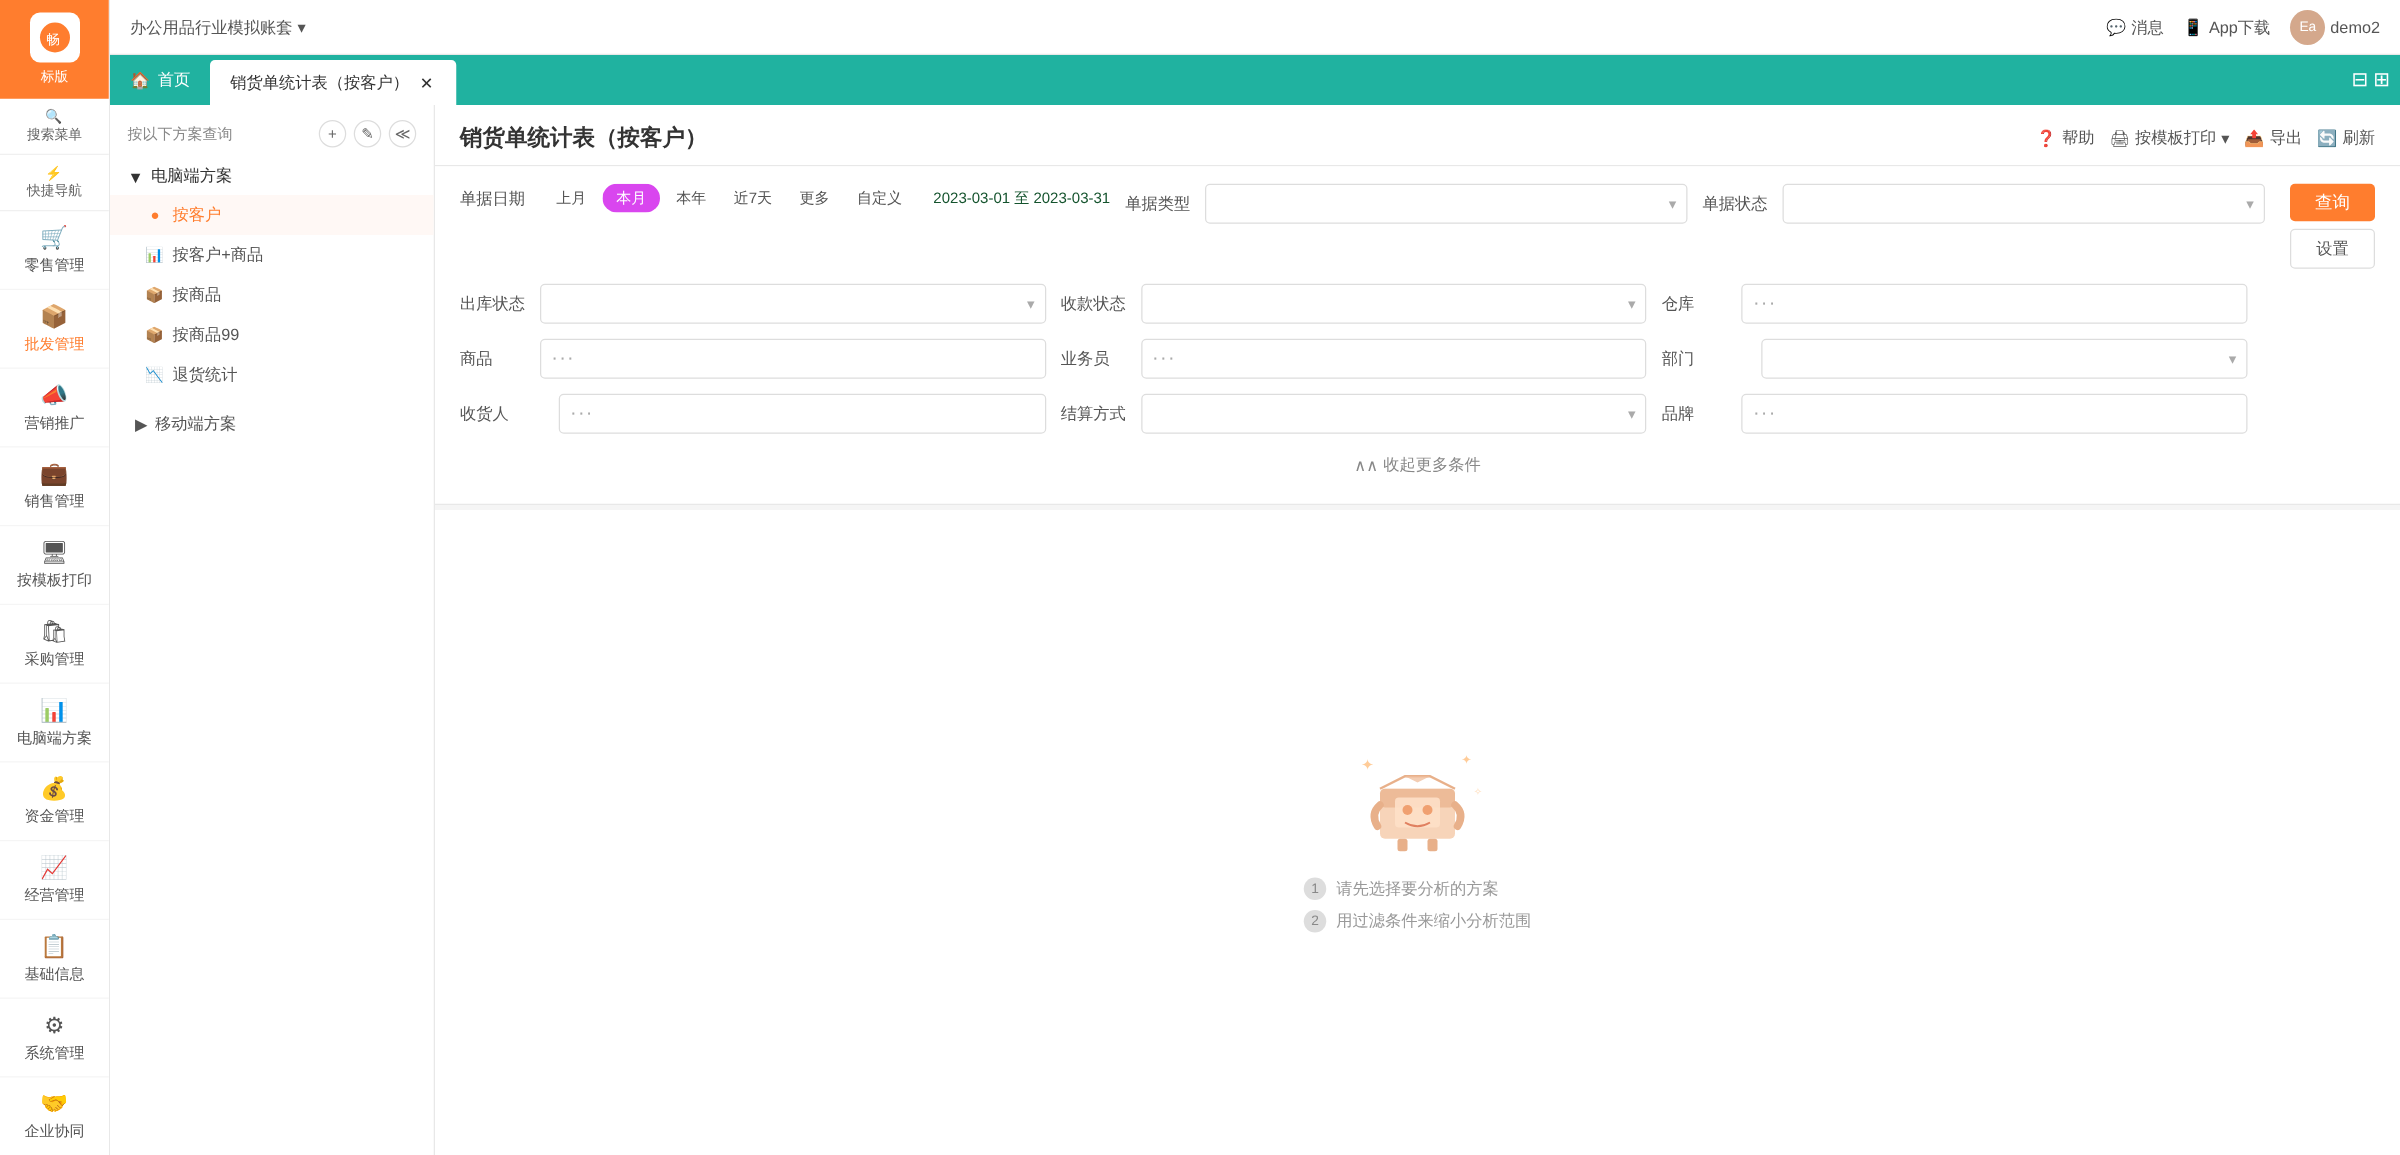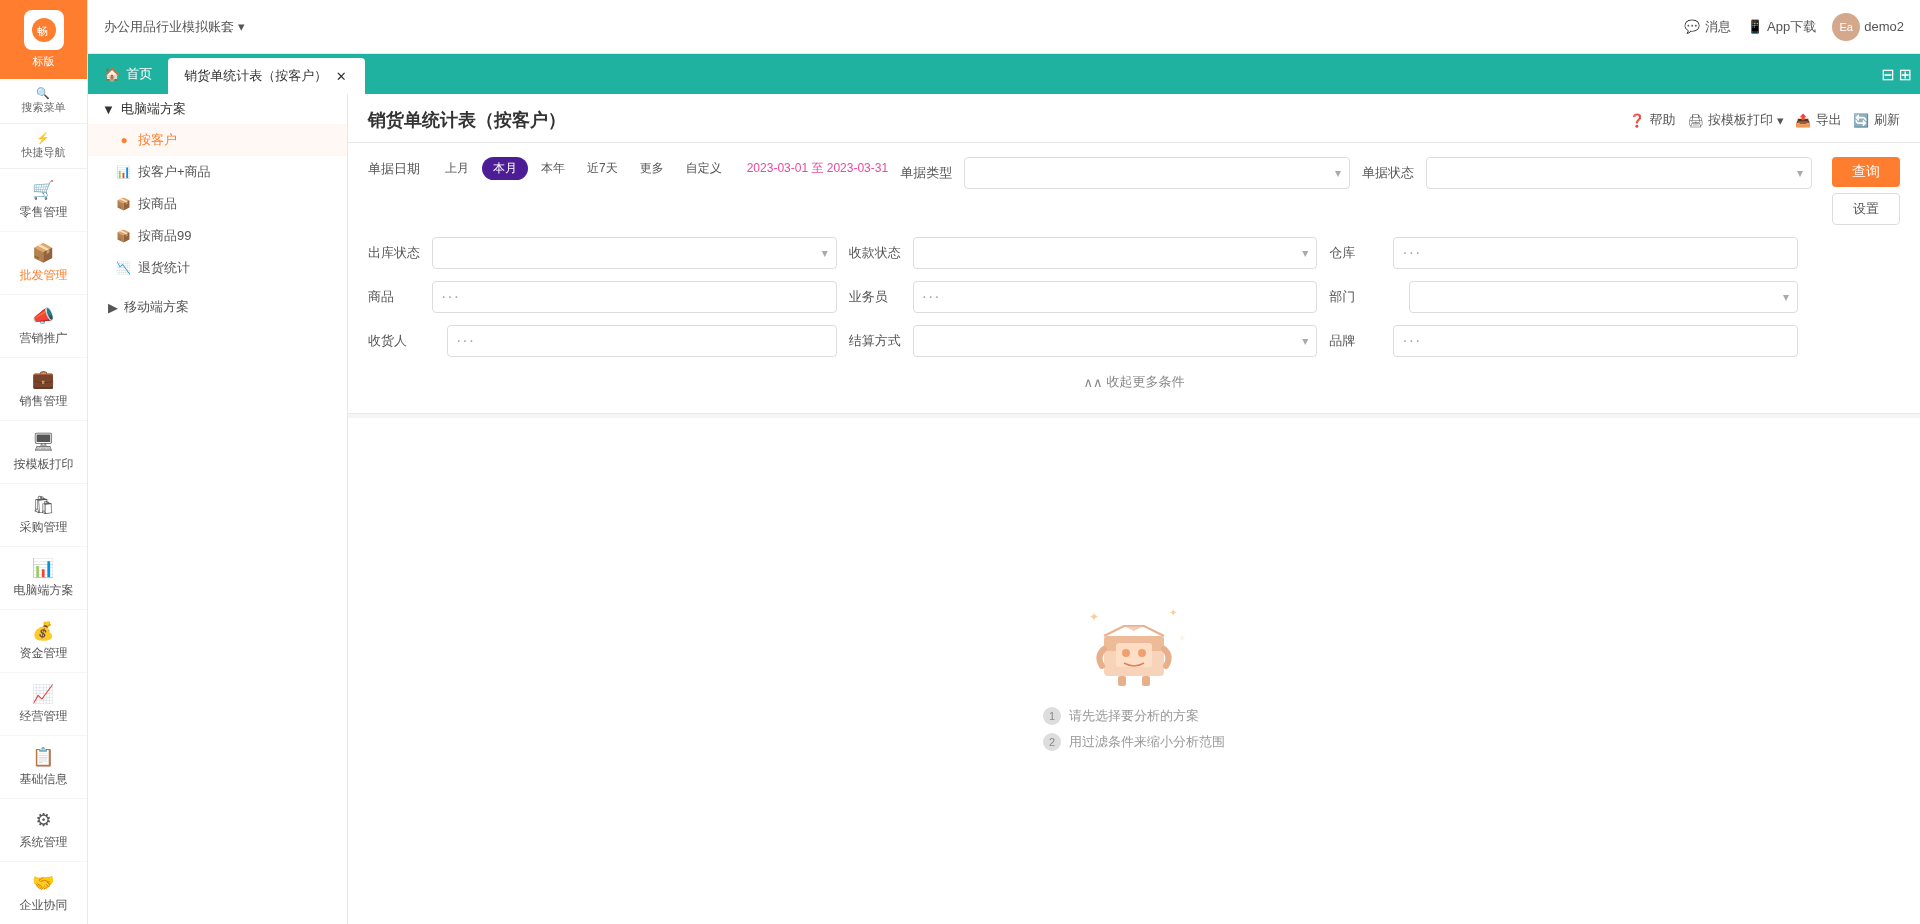--- a/index.html
+++ b/index.html
@@ -13,21 +13,21 @@
     .sidebar-search { width: 100%; padding: 8px 0; display: flex; flex-direction: column; align-items: center; border-bottom: 1px solid #f0f0f0; cursor: pointer; color: #666; font-size: 11px; }
     .sidebar-nav { width: 100%; padding: 8px 0; display: flex; flex-direction: column; align-items: center; border-bottom: 1px solid #f0f0f0; cursor: pointer; color: #666; font-size: 11px; }
     .sidebar-item { width: 100%; display: flex; flex-direction: column; align-items: center; padding: 10px 0; cursor: pointer; color: #555; font-size: 12px; border-bottom: 1px solid #f5f5f5; }
     .sidebar-item.active { color: #ff7d2e; }
     .sidebar-item-icon { font-size: 18px; margin-bottom: 3px; }
 
     
     .main-area { flex: 1; display: flex; flex-direction: column; overflow: hidden; }
 
     
-    .topbar { height: 54px; background: #fff; border-bottom: 1px solid #e8e8e8; display: flex; align-items: center; padding: 0 16px; justify-content: space-between; flex-shrink: 0; }
+    .topbar { height: 44px; background: #fff; border-bottom: 1px solid #e8e8e8; display: flex; align-items: center; padding: 0 16px; justify-content: space-between; flex-shrink: 0; }
     .topbar-left { display: flex; align-items: center; gap: 8px; color: #555; font-size: 13px; }
     .topbar-dropdown { display: flex; align-items: center; gap: 4px; cursor: pointer; }
     .topbar-right { display: flex; align-items: center; gap: 16px; color: #555; font-size: 13px; }
     .topbar-right-item { display: flex; align-items: center; gap: 4px; cursor: pointer; }
     .avatar { width: 28px; height: 28px; border-radius: 50%; background: #d4a88c; overflow: hidden; display: flex; align-items: center; justify-content: center; color: #fff; font-size: 11px; }
 
     
     .tabbar { height: 40px; background: #20b2a0; display: flex; align-items: center; padding: 0 0; flex-shrink: 0; }
     .tab { height: 40px; display: flex; align-items: center; padding: 0 16px; cursor: pointer; color: #fff; font-size: 13px; gap: 6px; position: relative; }
     .tab.home { background: transparent; }
@@ -62,22 +62,22 @@
     .page-actions { display: flex; align-items: center; gap: 12px; }
     .page-action-btn { display: flex; align-items: center; gap: 4px; cursor: pointer; color: #555; font-size: 13px; }
 
     
     .filter-area { background: #fff; padding: 14px 20px; border-bottom: 1px solid #e8e8e8; flex-shrink: 0; }
     .filter-label { color: #555; font-size: 13px; white-space: nowrap; min-width: 56px; text-align: left; }
     .filter-input { flex: 1; height: 32px; border: 1px solid #ddd; border-radius: 4px; padding: 0 8px; font-size: 13px; color: #333; display: flex; align-items: center; justify-content: space-between; cursor: pointer; position: relative; }
     .filter-input .dots { color: #aaa; font-size: 16px; letter-spacing: 1px; }
     .date-quick-btns { display: flex; align-items: center; gap: 4px; margin: 0 4px; }
     .date-btn { padding: 2px 8px; border-radius: 3px; cursor: pointer; font-size: 12px; color: #555; border: 1px solid transparent; }
-    .date-btn.active { background: #4c1d95; color: #fff; border-radius: 12px; padding: 2px 10px; }
-    .date-range { color: #ec4899; font-size: 12px; margin-left: 4px; }
+    .date-btn.active { background: #d946ef; color: #fff; border-radius: 12px; padding: 2px 10px; }
+    .date-range { color: #14532d; font-size: 12px; margin-left: 4px; }
     .filter-select { flex: 1; height: 32px; border: 1px solid #ddd; border-radius: 4px; padding: 0 8px; font-size: 13px; color: #999; display: flex; align-items: center; justify-content: space-between; cursor: pointer; }
     .chevron-down { color: #aaa; font-size: 12px; }
 
     
     .collapse-row { display: flex; align-items: center; justify-content: center; padding: 8px; cursor: pointer; color: #888; font-size: 13px; gap: 4px; background: #fff; }
 
     
     .empty-state { flex: 1; display: flex; flex-direction: column; align-items: center; justify-content: center; background: #fff; margin-top: 4px; }
     .empty-icon { width: 120px; height: 100px; margin-bottom: 16px; }
     .empty-hints { display: flex; flex-direction: column; gap: 8px; }
@@ -200,20 +200,28 @@
     </div>
     <div class="tab-actions">
       <span>⊟</span>
       <span>⊞</span>
     </div>
   </div>
 
   <div class="content-wrapper">
 
     <div class="left-panel">
+      <div class="left-panel-header">
+        <span class="left-panel-header-title">按以下方案查询</span>
+        <div class="left-panel-actions">
+          <div class="icon-btn">+</div>
+          <div class="icon-btn">✎</div>
+          <div class="icon-btn">≪</div>
+        </div>
+      </div>
 
       <div class="tree-section">
         <div class="tree-section-header">
           <span>▼</span>
           <span>电脑端方案</span>
         </div>
 
         <div class="tree-item active">
           <span class="tree-item-icon" style="color:#ff7d2e;">●</span>
           <span>按客户</span>

